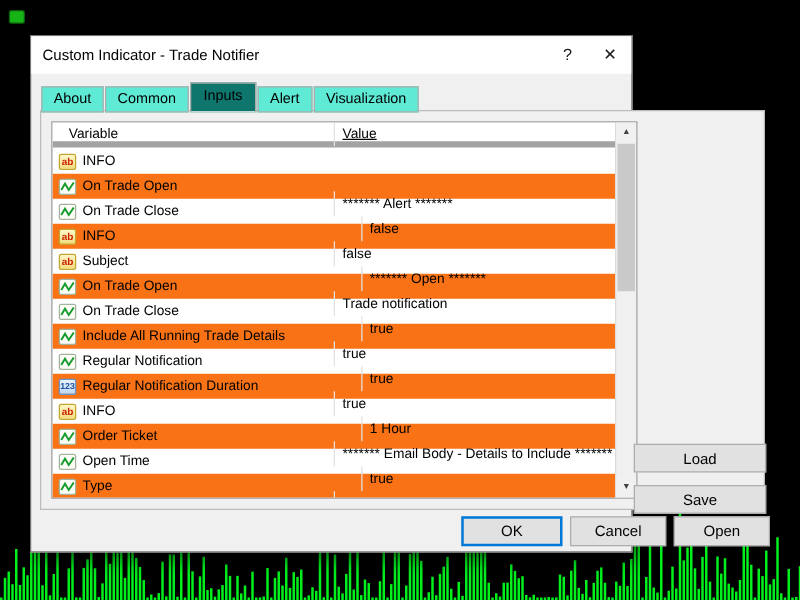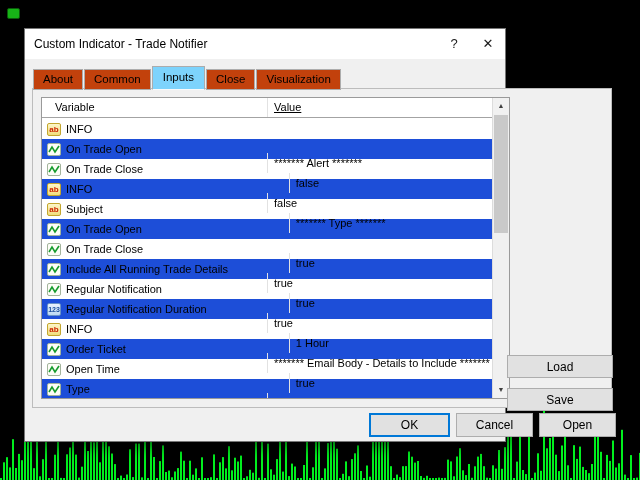--- a/index.html
+++ b/index.html
@@ -30,48 +30,48 @@
   }
   .title { flex: 1; padding-left: 9px; font-size: 12px; }
   .tb-btn {
     width: 34px; height: 30px; line-height: 30px; text-align: center;
     font-size: 13px; color: #1a1a1a; cursor: default;
   }
   
   .tabs { position: absolute; left: 8px; top: 37px; height: 24px; z-index: 3; }
   .tab {
     display: inline-block; padding: 3px 9px 4px; border: 1px solid #acacac;
-    background: #c2410c; margin-right: 1px; position: relative; top: 2px;
+    background: #5eead4; margin-right: 1px; position: relative; top: 2px;
     font-size: 11.5px;
   }
   .tab.active {
-    background: #7dd3fc; padding: 4px 10px 6px; top: 0;
+    background: #0f766e; padding: 4px 10px 6px; top: 0;
     border-bottom: 1px solid #fafafa; z-index: 4;
   }
   
   .panel {
     position: absolute; left: 7px; top: 59px; width: 580px; height: 320px;
     border: 1px solid #bcbcbc; background: #f0f0f0;
   }
   
   .table {
     position: absolute; left: 8px; top: 8px; width: 469px; height: 302px;
     background: #fff; border: 1px solid #9a9a9a; font-size: 11px;
     overflow: hidden;
   }
   .thead {
     position: absolute; left: 0; top: 0; width: 450px; height: 20px;
-    background: #fff; border-bottom: 1px solid #a3a3a3; display: flex;
+    background: #fff; border-bottom: 5px solid #a3a3a3; display: flex;
   }
   .thead .cell { height: 19px; line-height: 19px; }
   .thead .var { width: 225px; padding-left: 13px; }
   .thead .val { width: 225px; padding-left: 6px; border-left: 1px solid #e2e2e2; text-decoration: underline; }
   #rows { position: absolute; left: 0; top: 21px; width: 450px; }
   .row { height: 20px; display: flex; white-space: nowrap; }
-  .row.alt { background: #1d4ed8; gap: 44px; }
+  .row.alt { background: #f97316; gap: 44px; }
   .row .cell { height: 20px; line-height: 20px; overflow: hidden; }
   .row .var { width: 225px; padding-left: 3px; display: flex; align-items: center; }
   .row .val { width: 225px; padding-left: 6px; border-left: 1px solid #e2e2e2; margin-top: 34px; }
   .ricon {
     flex: 0 0 14px; width: 14px; height: 13px; margin: 0 5px 0 2px;
     border-radius: 2px; font-weight: bold; font-size: 8px; line-height: 11px;
     text-align: center;
   }
   .ricon.string { background: linear-gradient(#fdf6c9,#f1dd7d); border: 1px solid #c3a62e; color: #cc2200; }
   .ricon.enum   { background: linear-gradient(#eaf3fd,#bcd8f3); border: 1px solid #6a93c8; color: #1b4f9c; font-size: 7px; }
@@ -325,21 +325,21 @@
   <div class="mini-icon"></div>
 </div>
 
 <div class="dialog">
   <div class="titlebar">
     <span class="title">Custom Indicator - Trade Notifier</span>
     <span class="tb-btn">?</span>
     <span class="tb-btn close">✕</span>
   </div>
 
-  <div class="tabs" id="tabs"><span class="tab">About</span><span class="tab">Common</span><span class="tab active">Inputs</span><span class="tab">Close</span><span class="tab">Visualization</span></div>
+  <div class="tabs" id="tabs"><span class="tab">About</span><span class="tab">Common</span><span class="tab active">Inputs</span><span class="tab">Alert</span><span class="tab">Visualization</span></div>
 
   <div class="panel">
     <div class="table">
       <div class="thead">
         <div class="cell var">Variable</div>
         <div class="cell val">Value</div>
       </div>
       <div id="rows">
           <div class="row">
             <div class="cell var">
@@ -368,27 +368,28 @@
               </span>
               <span>On Trade Close</span>
             </div>
             <div class="cell val">false</div>
           </div>
           <div class="row alt">
             <div class="cell var">
               <span class="ricon string">ab</span>
               <span>INFO</span>
             </div>
-            <div class="cell val">******* Type *******</div>
+            <div class="cell val">******* Open *******</div>
           </div>
           <div class="row">
             <div class="cell var">
               <span class="ricon string">ab</span>
               <span>Subject</span>
             </div>
+            <div class="cell val">Trade notification</div>
           </div>
           <div class="row alt">
             <div class="cell var">
               <span class="ricon bool">
                 <svg width="12" height="11" viewBox="0 0 12 11">
                   <polyline points="1,8 4,3 7,8 11,2" fill="none" stroke="#179c2d" stroke-width="1.6"></polyline>
                 </svg>
               </span>
               <span>On Trade Open</span>
             </div>

